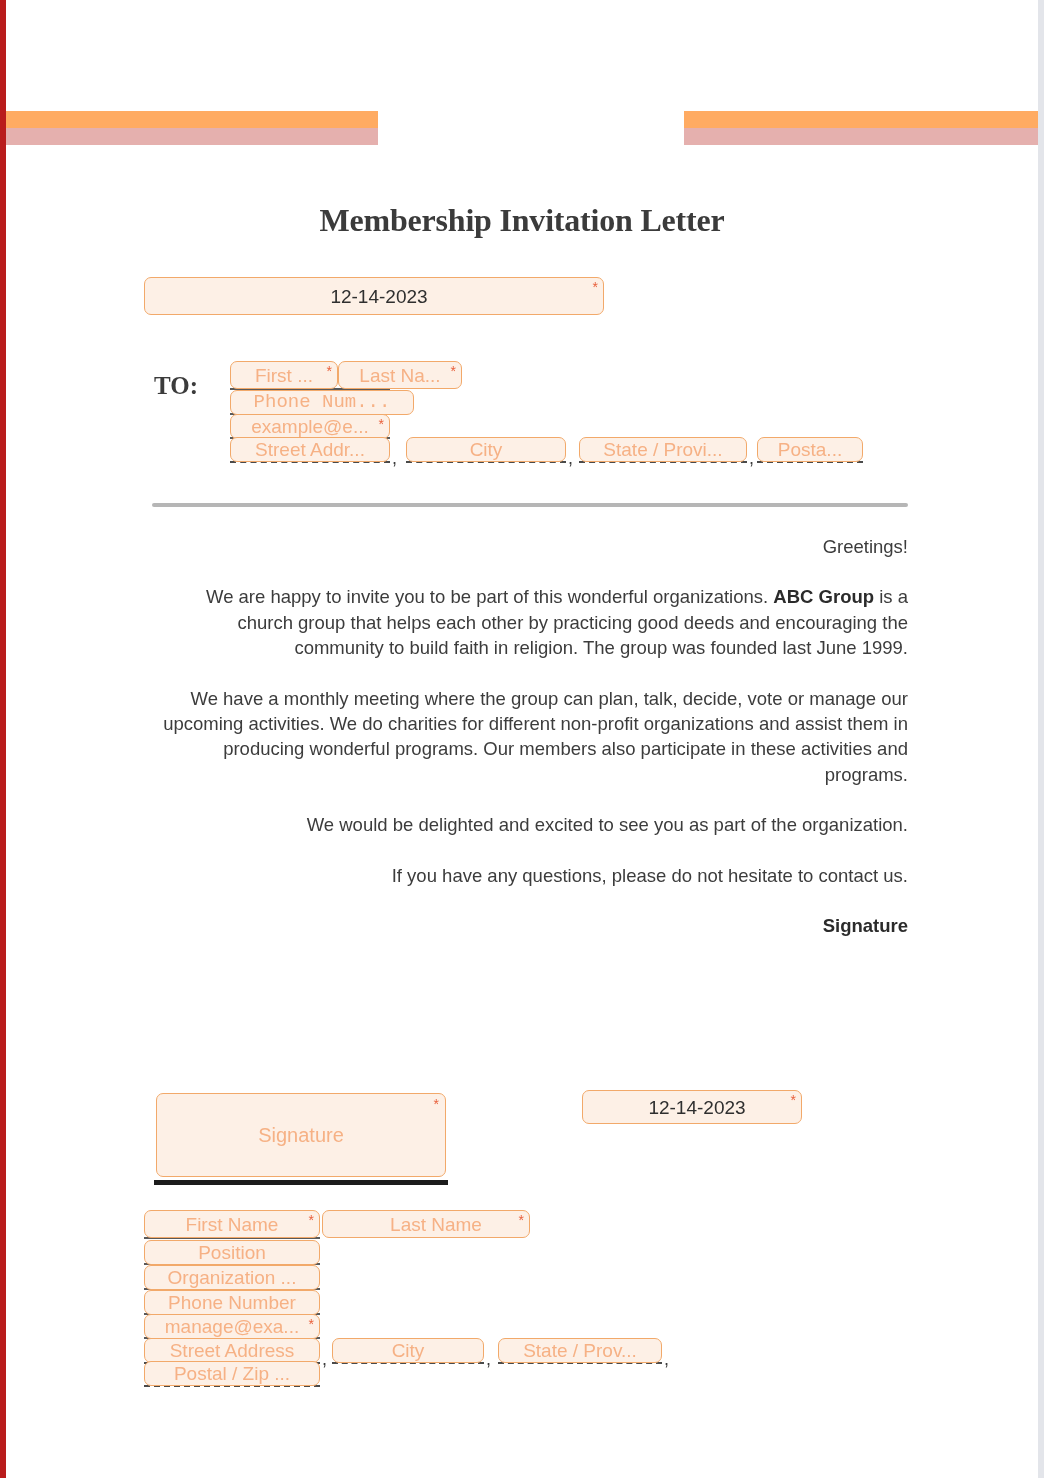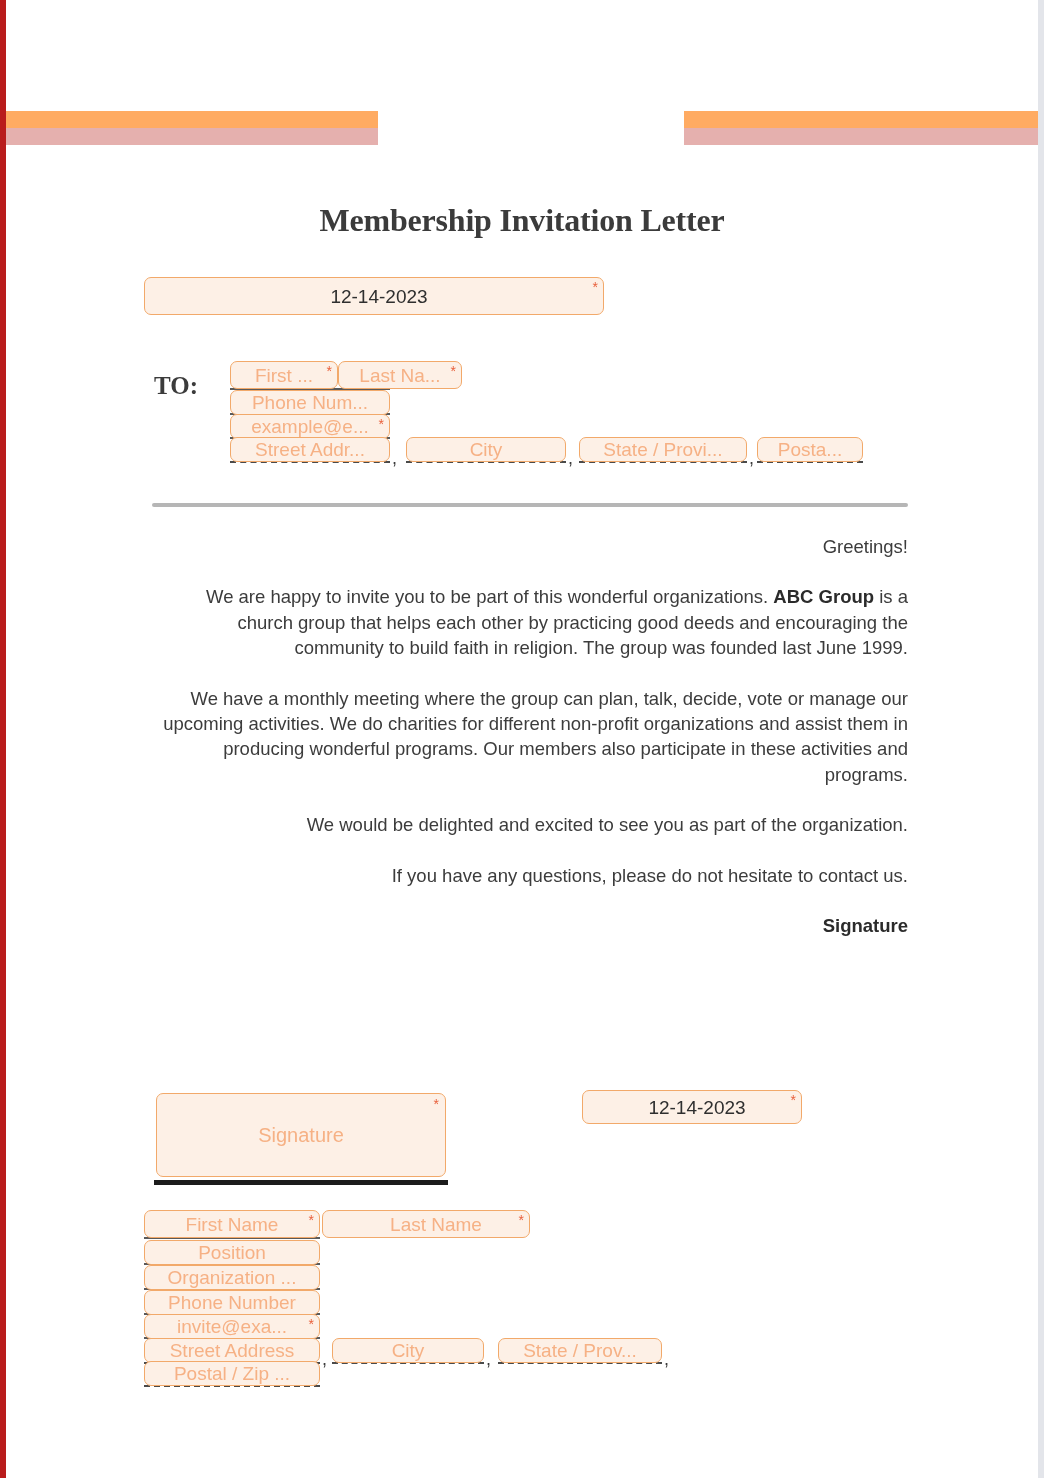--- a/index.html
+++ b/index.html
@@ -197,21 +197,21 @@
   <div class="fld" style="left:224px; top:361px; width:108px; height:28px;">
     <span>First ...</span>
     <span class="req">*</span>
   </div>
   <div class="fld" style="left:332px; top:361px; width:124px; height:28px;">
     <span>Last Na...</span>
     <span class="req">*</span>
   </div>
 
   <div class="uline" style="left:224px; top:413px; width:160px;"></div>
-  <div class="fld" style="left:224px; top:390px; width:160px; height:25px;">
+  <div class="fld" style="left:224px; top:390px; width:184px; height:25px;font-family:Liberation Mono, monospace;">
     <span>Phone Num...</span>
   </div>
 
   <div class="uline" style="left:224px; top:437px; width:160px;"></div>
   <div class="fld" style="left:224px; top:414px; width:160px; height:25px;">
     <span>example@e...</span>
     <span class="req">*</span>
   </div>
 
   <div class="uline dashed" style="left:224px; top:461px; width:160px;"></div>
@@ -279,21 +279,21 @@
     <span>Organization ...</span>
   </div>
 
   <div class="uline" style="left:138px; top:1313px; width:176px;"></div>
   <div class="fld" style="left:138px; top:1290px; width:176px; height:25px;">
     <span>Phone Number</span>
   </div>
 
   <div class="uline" style="left:138px; top:1337px; width:176px;"></div>
   <div class="fld" style="left:138px; top:1314px; width:176px; height:25px;">
-    <span>invite@exa...</span>
+    <span>manage@exa...</span>
     <span class="req">*</span>
   </div>
 
   <div class="uline dashed" style="left:138px; top:1362px; width:176px;"></div>
   <div class="fld" style="left:138px; top:1338px; width:176px; height:25px;">
     <span>Street Address</span>
   </div>
   <span class="comma" style="left:316px; top:1349px;">,</span>
 
   <div class="uline dashed" style="left:326px; top:1362px; width:152px;"></div>

